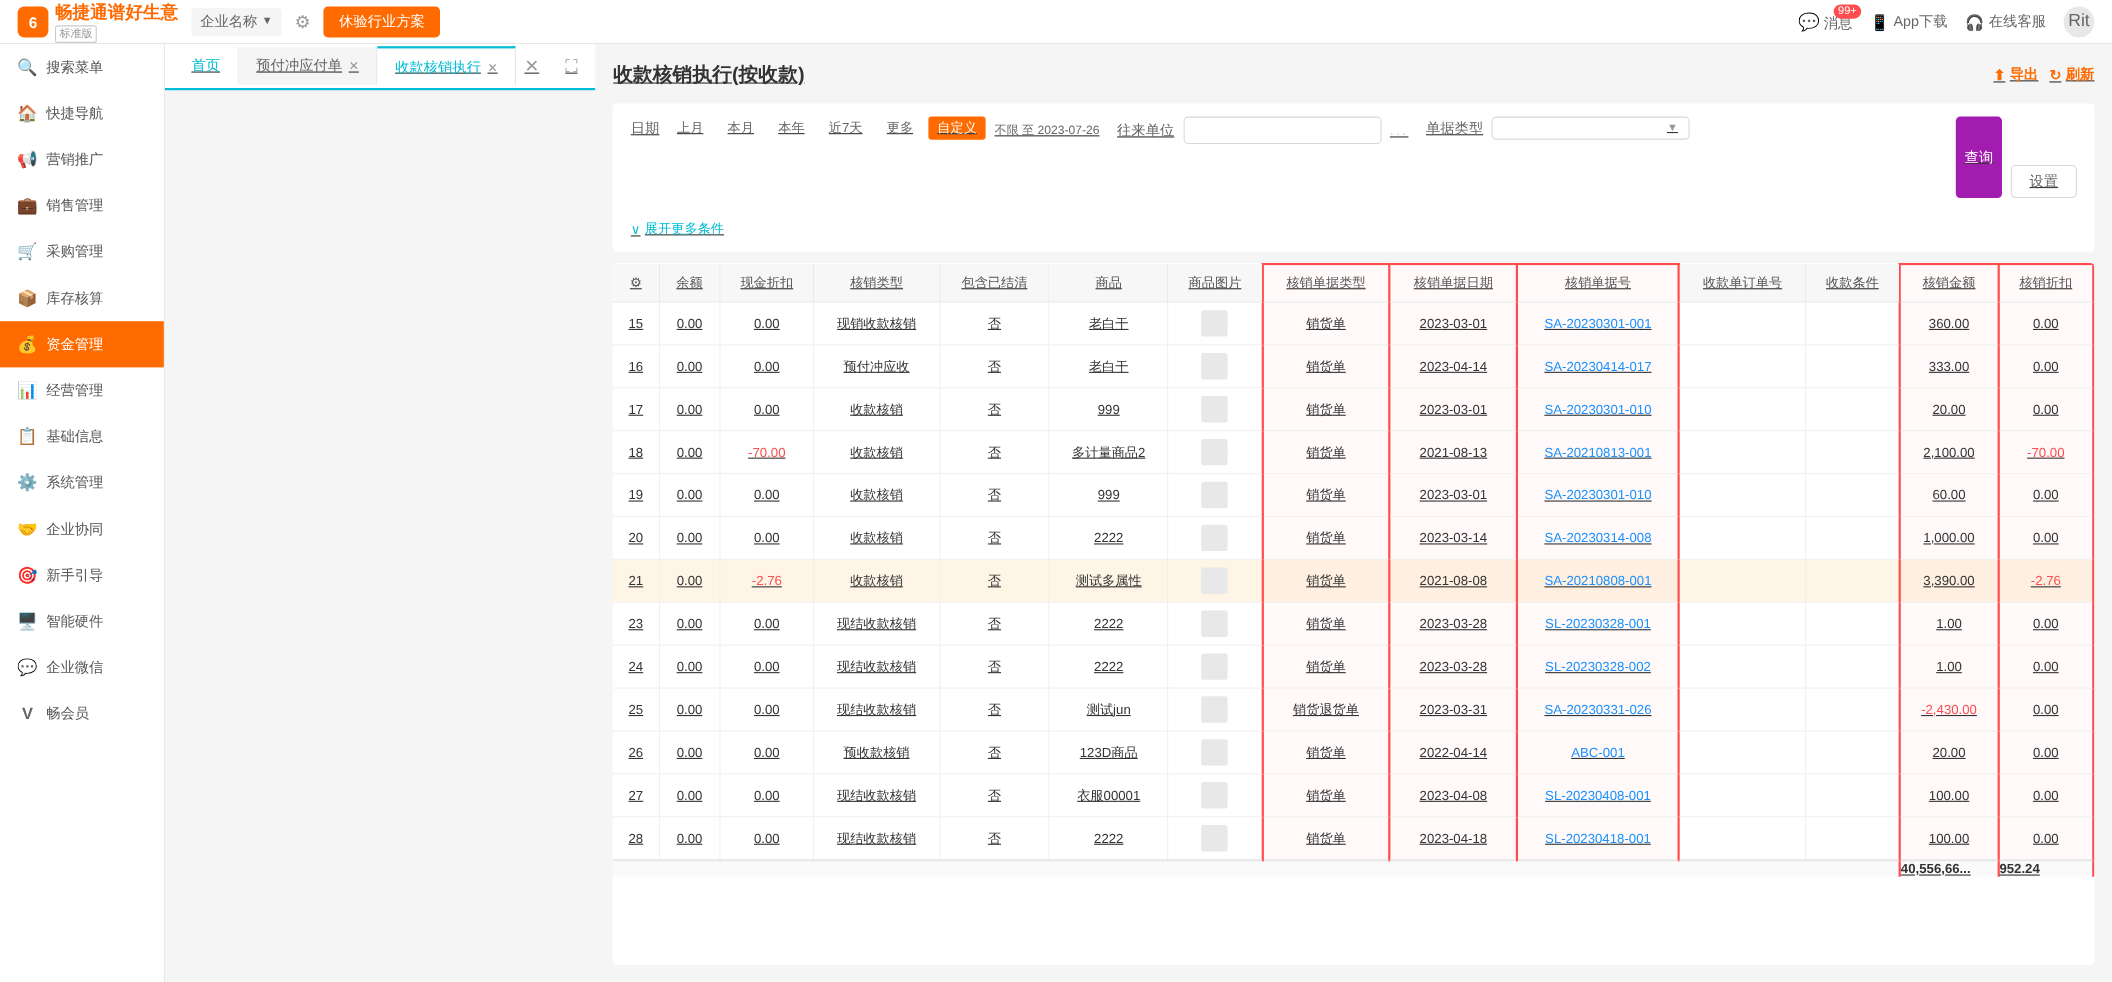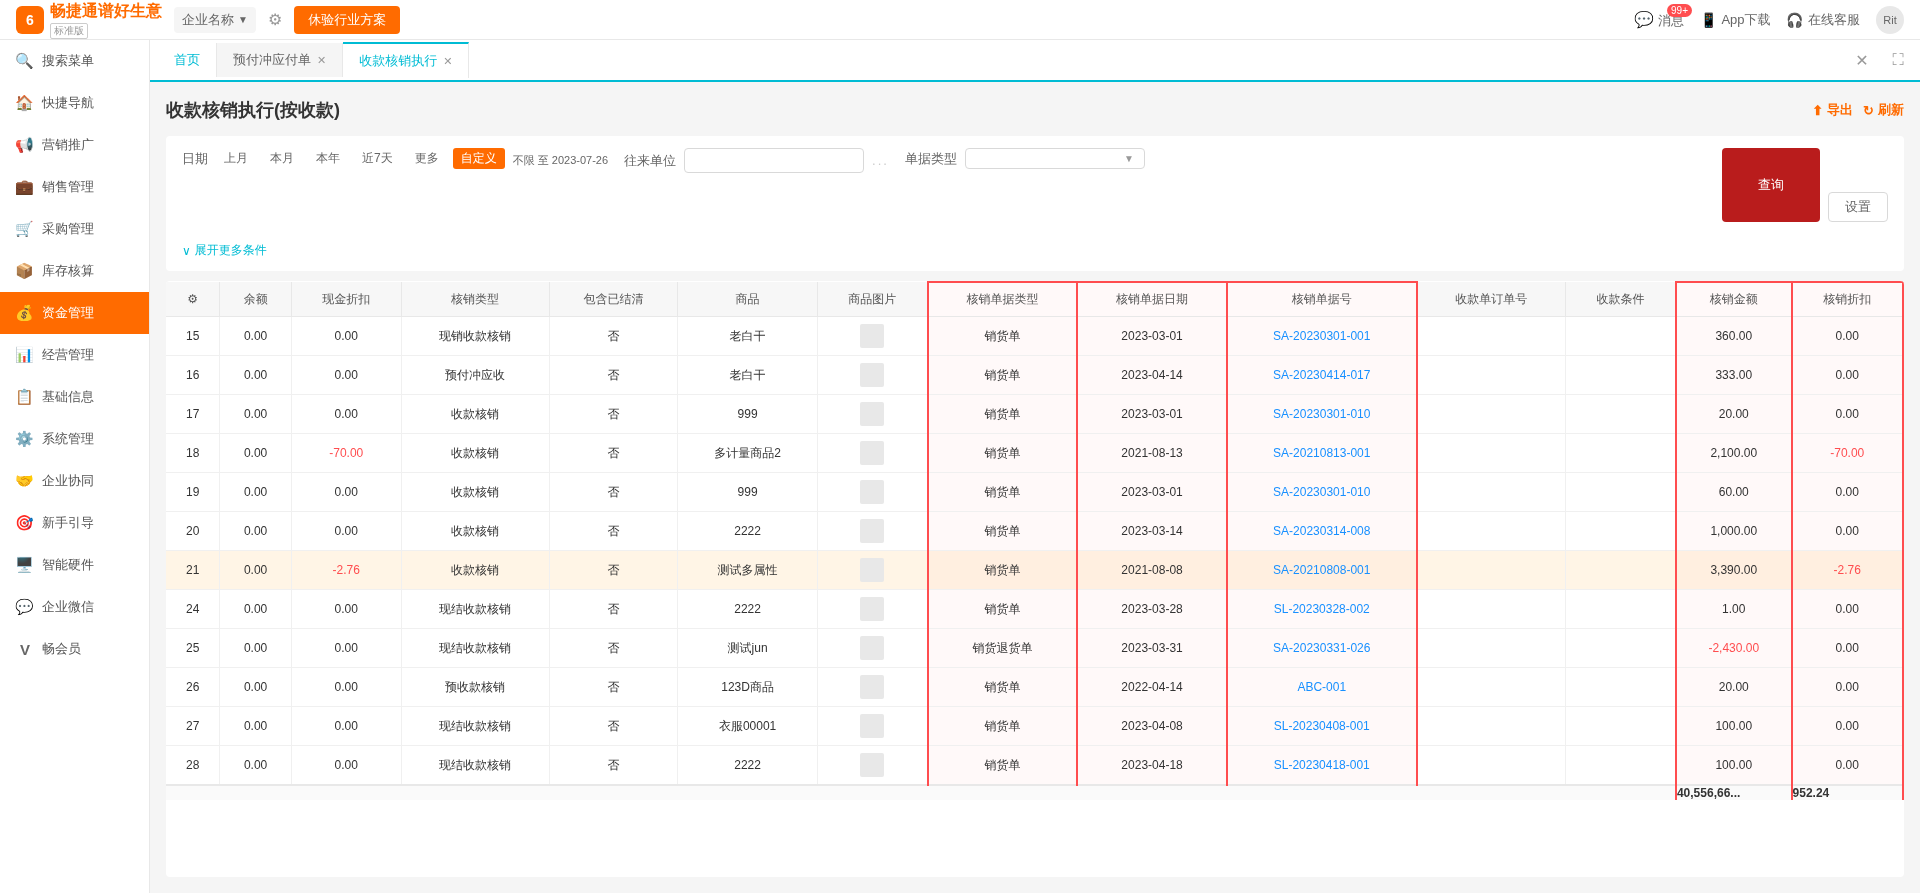--- a/index.html
+++ b/index.html
@@ -19,21 +19,21 @@
     
     .main-layout { display: flex; height: calc(893px - 40px); }
 
     
     .sidebar { width: 150px; background: #fff; border-right: 1px solid #e8e8e8; display: flex; flex-direction: column; overflow-y: auto; }
     .sidebar-item { display: flex; align-items: center; gap: 8px; padding: 12px 16px; cursor: pointer; color: #555; font-size: 13px; border-bottom: none; }
     .sidebar-item.active { background: #ff6b00; color: #fff; border-radius: 0; }
     .sidebar-item .s-icon { width: 18px; height: 18px; display: flex; align-items: center; justify-content: center; font-size: 15px; }
 
     
-    .content-area { flex: 1; display: flex; flex-direction: column; overflow: hidden; }
+    .content-area { flex: 1; display: flex; flex-direction: row; overflow: hidden; text-decoration: underline; }
 
     
     .tab-bar { height: 42px; background: #fff; display: flex; align-items: center; border-bottom: 2px solid #00bcd4; padding: 0 8px; gap: 0; position: relative; }
     .tab { display: flex; align-items: center; gap: 6px; padding: 8px 16px; cursor: pointer; font-size: 13px; color: #666; border-right: 1px solid #e8e8e8; background: #f5f5f5; }
     .tab.home-tab { background: #fff; color: #00bcd4; font-weight: 500; border-right: 1px solid #e8e8e8; }
     .tab.active { background: #fff; color: #00bcd4; font-weight: 500; border-top: 2px solid #00bcd4; }
     .tab-close { font-size: 11px; color: #999; cursor: pointer; }
     .tab-bar-actions { margin-left: auto; display: flex; align-items: center; gap: 8px; }
     .tab-bar-btn { width: 28px; height: 28px; display: flex; align-items: center; justify-content: center; cursor: pointer; color: #999; font-size: 16px; }
 
@@ -45,21 +45,21 @@
 
     
     .filter-bar { background: #fff; border-radius: 4px; padding: 12px 16px; margin-bottom: 10px; display: flex; align-items: center; gap: 16px; flex-wrap: wrap; }
     .filter-group { display: flex; align-items: center; gap: 8px; }
     .filter-label { color: #666; font-size: 13px; }
     .filter-options { display: flex; gap: 6px; }
     .filter-opt { padding: 2px 8px; cursor: pointer; color: #666; font-size: 12px; border-radius: 3px; }
     .filter-opt.custom { background: #ff6b00; color: #fff; border-radius: 3px; }
     .filter-input { border: 1px solid #d9d9d9; border-radius: 4px; padding: 4px 10px; font-size: 13px; width: 180px; outline: none; }
     .filter-dots { color: #ccc; letter-spacing: 2px; }
-    .query-btn { background: #b91c1c; color: #fff; border: none; padding: 6px 36px; border-radius: 4px; cursor: pointer; font-size: 13px; }
+    .query-btn { background: #a21caf; color: #fff; border: none; padding: 6px 8px; border-radius: 4px; cursor: pointer; font-size: 13px; }
     .settings-btn { background: #fff; color: #666; border: 1px solid #d9d9d9; padding: 5px 16px; border-radius: 4px; cursor: pointer; font-size: 13px; margin-top: 44px; }
     .expand-btn { color: #00bcd4; font-size: 12px; cursor: pointer; display: flex; align-items: center; gap: 4px; margin: 0 auto; }
 
     
     .table-container { flex: 1; overflow: auto; background: #fff; border-radius: 4px; position: relative; }
     table { width: 100%; border-collapse: collapse; font-size: 12px; }
     thead th { background: #f7f7f7; padding: 8px 10px; text-align: center; font-weight: 500; color: #555; border-bottom: 1px solid #e8e8e8; border-right: 1px solid #e8e8e8; white-space: nowrap; position: sticky; top: 0; z-index: 2; }
     tbody td { padding: 7px 10px; text-align: center; border-bottom: 1px solid #f0f0f0; border-right: 1px solid #f0f0f0; color: #333; white-space: nowrap; }
     tbody tr.highlighted-row { background: #fff5e6; }
     .link-text { color: #1890ff; cursor: pointer; text-decoration: none; }
@@ -110,21 +110,21 @@
       <span>消息</span>
     </div>
     <div style="display:flex;align-items:center;gap:4px;cursor:pointer;">
       <span style="font-size:14px;">📱</span>
       <span>App下载</span>
     </div>
     <div style="display:flex;align-items:center;gap:4px;cursor:pointer;">
       <span style="font-size:14px;">🎧</span>
       <span>在线客服</span>
     </div>
-    <div style="width:28px;height:28px;border-radius:50%;background:#e8e8e8;display:flex;align-items:center;justify-content:center;cursor:pointer;font-size:11px;">Rit</div>
+    <div style="width:28px;height:28px;border-radius:50%;background:#e8e8e8;display:flex;align-items:center;justify-content:center;cursor:pointer;font-size:16px;">Rit</div>
   </div>
 </div>
 
 <div class="main-layout">
 
   <div class="sidebar">
     <div class="sidebar-item">
       <span class="s-icon">🔍</span>
       <span>搜索菜单</span>
     </div>
@@ -389,20 +389,36 @@
     <td><span style="display:inline-block;width:24px;height:24px;background:#e8e8e8;border-radius:2px;vertical-align:middle;"></span></td>
     <td class="col-type-highlight">销货单</td>
     <td class="col-date-highlight">2021-08-08</td>
     <td class="col-id-highlight"><a class="link-text" href="#">SA-20210808-001</a></td>
     <td></td>
     <td></td>
     <td class="col-amount-highlight ">3,390.00</td>
     <td class="col-discount-highlight negative">-2.76</td>
   </tr>
               <tr>
+    <td>23</td>
+    <td>0.00</td>
+    <td class="">0.00</td>
+    <td>现结收款核销</td>
+    <td>否</td>
+    <td>2222</td>
+    <td><span style="display:inline-block;width:24px;height:24px;background:#e8e8e8;border-radius:2px;vertical-align:middle;"></span></td>
+    <td class="col-type-highlight">销货单</td>
+    <td class="col-date-highlight">2023-03-28</td>
+    <td class="col-id-highlight"><a class="link-text" href="#">SL-20230328-001</a></td>
+    <td></td>
+    <td></td>
+    <td class="col-amount-highlight ">1.00</td>
+    <td class="col-discount-highlight ">0.00</td>
+  </tr>
+              <tr>
     <td>24</td>
     <td>0.00</td>
     <td class="">0.00</td>
     <td>现结收款核销</td>
     <td>否</td>
     <td>2222</td>
     <td><span style="display:inline-block;width:24px;height:24px;background:#e8e8e8;border-radius:2px;vertical-align:middle;"></span></td>
     <td class="col-type-highlight">销货单</td>
     <td class="col-date-highlight">2023-03-28</td>
     <td class="col-id-highlight"><a class="link-text" href="#">SL-20230328-002</a></td>

